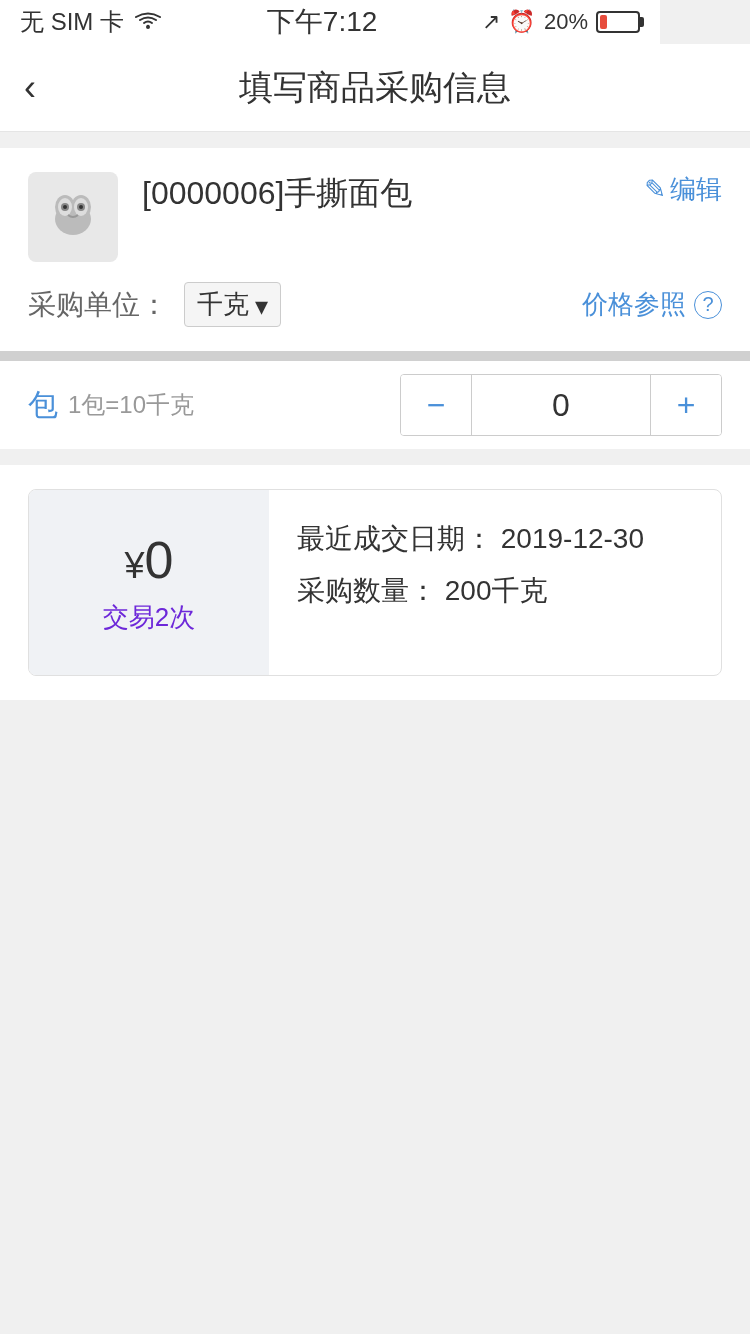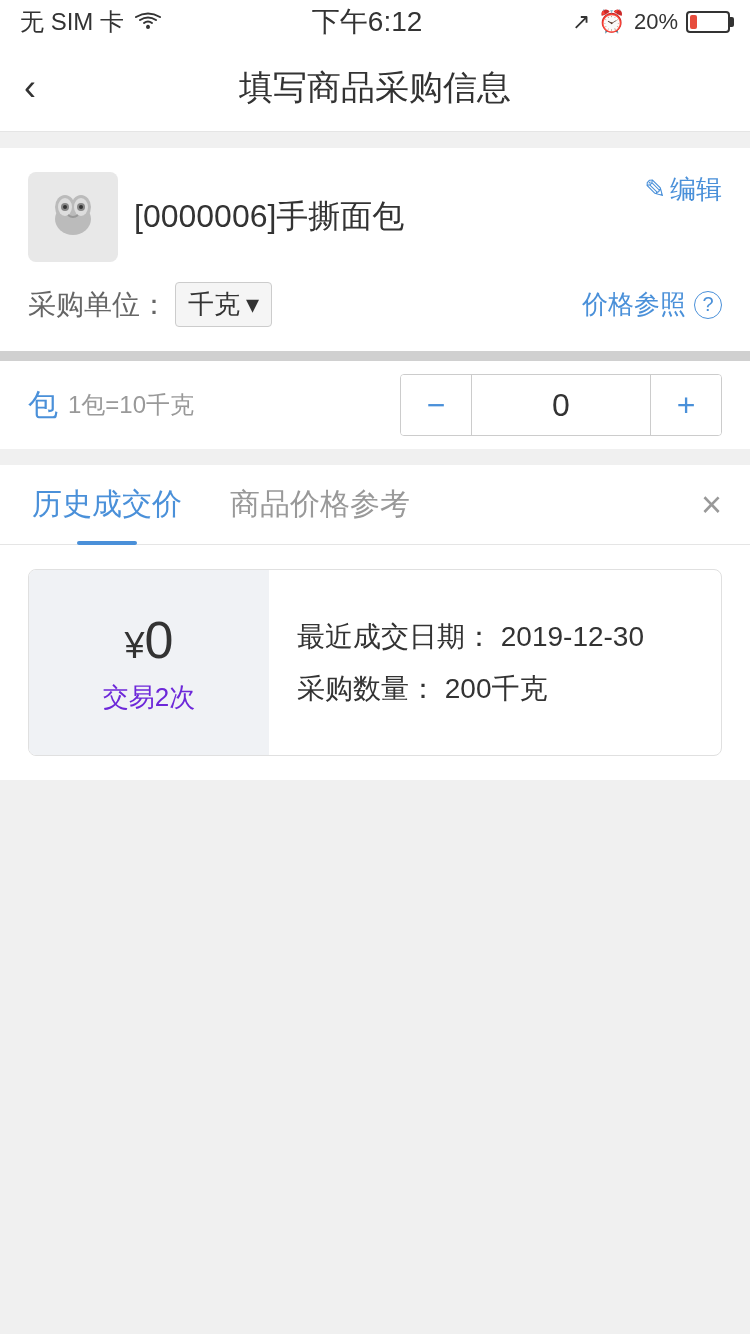--- a/index.html
+++ b/index.html
@@ -8,21 +8,21 @@
       width: 750px;
       min-height: 1334px;
       font-family: -apple-system, "PingFang SC", "Helvetica Neue", sans-serif;
       background: #f0f0f0;
       font-size: 28px;
       color: #333;
     }
 
     
     .status-bar {
-      width: 750px;
+      width: 660px;
       height: 44px;
       background: #fff;
       display: flex;
       align-items: center;
       justify-content: space-between;
       padding: 8px 20px;
       font-size: 24px;
       color: #333;
     }
     .status-left { display: flex; align-items: center; gap: 10px; }
@@ -85,22 +85,21 @@
       margin-top: 16px;
       padding: 24px 28px;
     }
     .product-header {
       display: flex;
       align-items: flex-start;
       justify-content: space-between;
     }
     .product-left {
       display: flex;
-      align-items: center;
-      gap: 16px;
+      gap: 24px;
     }
     .product-icon {
       width: 90px;
       height: 90px;
       background: #e8e8e8;
       border-radius: 8px;
       display: flex;
       align-items: center;
       justify-content: center;
     }
@@ -127,29 +126,29 @@
       justify-content: space-between;
       margin-top: 20px;
       gap: 16px;
     }
     .unit-label {
       font-size: 28px;
       color: #666;
     }
     .unit-select {
       display: inline-flex;
-      align-items: center;
+      align-items: flex-end;
       border: 1px solid #ccc;
       border-radius: 4px;
       padding: 4px 12px;
       font-size: 26px;
       color: #333;
       background: #f5f5f5;
       cursor: pointer;
-      margin-left: 7px;
+      margin-left: 16px;
       gap: 6px;
     }
     .price-ref {
       font-size: 26px;
       color: #4a90d9;
       display: flex;
       align-items: center;
       gap: 8px;
       cursor: pointer;
     }
@@ -304,21 +303,21 @@
     .history-count {
       font-size: 26px;
       color: #6d28d9;
       margin-top: 10px;
     }
     .history-right {
       flex: 1;
       padding: 30px 28px;
       display: flex;
       flex-direction: column;
-      justify-content: center;
+      justify-content: flex-start;
       gap: 14px;
     }
     .history-detail-row {
       font-size: 28px;
       color: #333;
     }
 
     
     .main-bg {
       background: #f0f0f0;
@@ -334,21 +333,21 @@
     <span>
       <svg width="28" height="20" viewBox="0 0 28 20">
         <path d="M14 16 Q14 16 14 16" stroke="#333" stroke-width="2.5" fill="none" stroke-linecap="round"></path>
         <path d="M10 13 Q14 10 18 13" stroke="#333" stroke-width="2" fill="none" stroke-linecap="round"></path>
         <path d="M6 10 Q14 5 22 10" stroke="#333" stroke-width="2" fill="none" stroke-linecap="round"></path>
         <path d="M2 7 Q14 0 26 7" stroke="#333" stroke-width="2" fill="none" stroke-linecap="round"></path>
         <circle cx="14" cy="17" r="2" fill="#333"></circle>
       </svg>
     </span>
   </div>
-  <div class="status-center">下午6:12</div>
+  <div class="status-center">下午7:12</div>
   <div class="status-right">
     <span>↗</span>
     <span>⏰</span>
     <span>20%</span>
     <span class="battery">
       <span class="battery-fill"></span>
     </span>
   </div>
 </div>
 
@@ -408,31 +407,20 @@
     <span class="unit-note">1包=10千克</span>
   </div>
   <div class="quantity-control">
     <button class="qty-btn">−</button>
     <input class="qty-input" type="text" value="0" style="">
     <button class="qty-btn">+</button>
   </div>
 </div>
 
 <div class="tab-panel">
-  <div class="tab-header">
-    <div class="tab-items">
-      <div class="tab-item active">
-        <span>历史成交价</span>
-      </div>
-      <div class="tab-item">
-        <span>商品价格参考</span>
-      </div>
-    </div>
-    <span class="tab-close">×</span>
-  </div>
 
   <div class="history-content">
     <div class="history-card">
       <div class="history-left">
         <div class="history-price">
           <span class="history-price-symbol">¥</span><span>0</span>
         </div>
         <div class="history-count">交易2次</div>
       </div>
       <div class="history-right">

